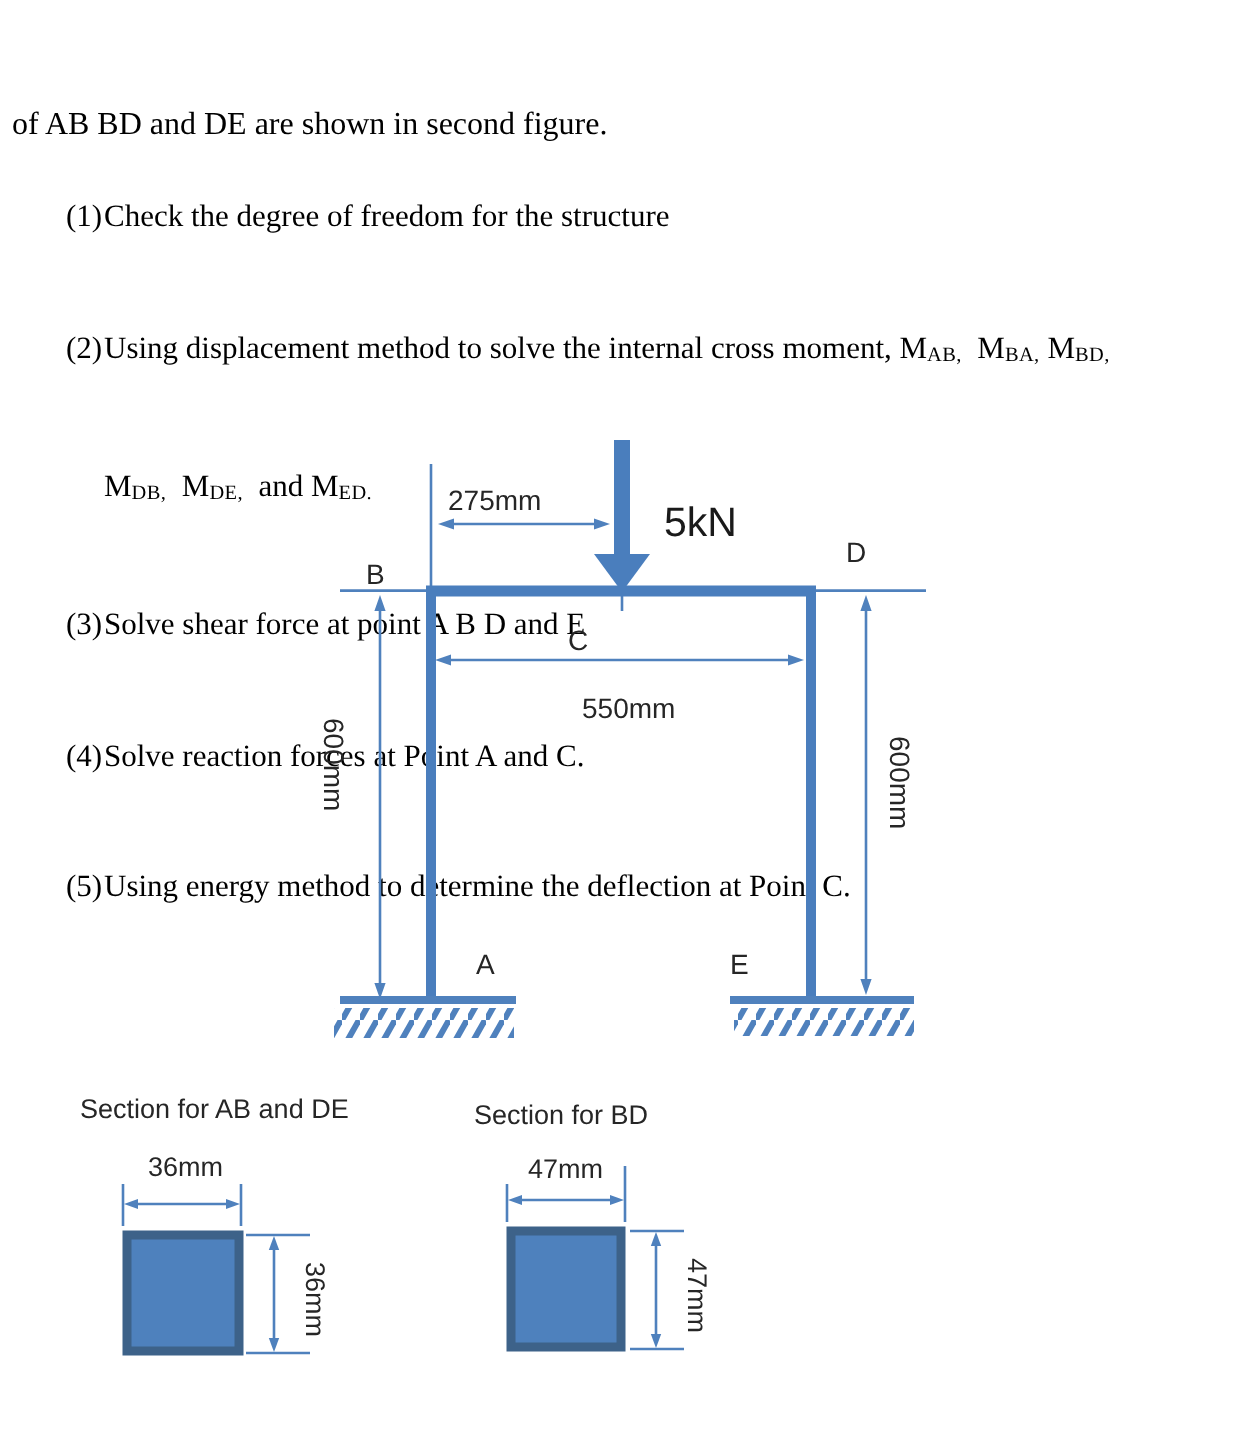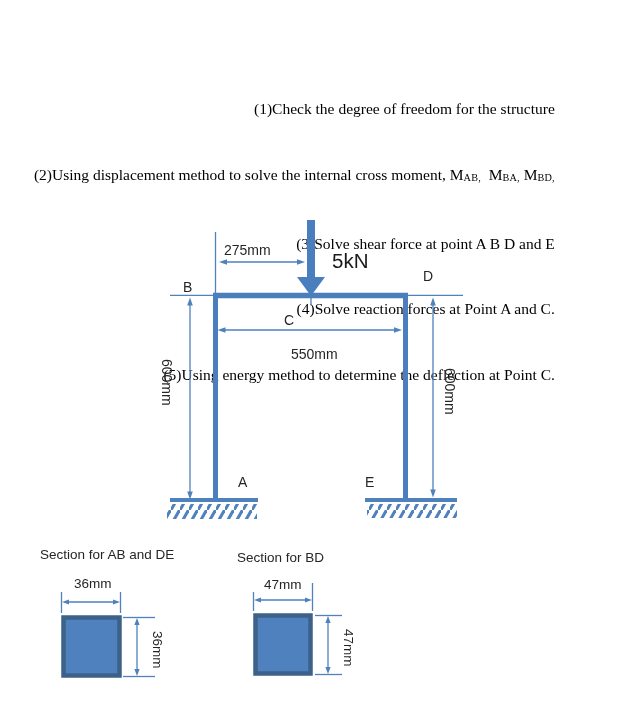--- a/index.html
+++ b/index.html
@@ -5,46 +5,48 @@
   html,body { margin:0; padding:0; background:#ffffff; }
   body {
     position:relative; width:625px; height:727px; overflow:hidden;
     font-family:"Liberation Serif", serif; color:#000;
   }
   .abs { position:absolute; }
 
   
   .title-block { left:6px; top:5px; line-height:23px; font-size:16px; white-space:pre; }
   .tasks { left:33px; top:54px; font-size:15.5px; line-height:21.9px; white-space:pre; }
-  .task-row { display:block;text-align:right; }
+  .task-row { display:block; }
   .tnum { display:inline-block; width:19px; }
   .msub { font-size:0.66em; vertical-align:-0.14em; letter-spacing:0.2px; }
 
   
   svg { position:absolute; left:0; top:0; }
   .thin   { stroke:#4f81bd; stroke-width:1.3; fill:none; }
   .thick  { stroke:#4a7ebd; stroke-width:5;   fill:none; }
   .beam   { stroke:#4a7ebd; stroke-width:5.5; fill:none; }
   .ground { stroke:#4f81bd; stroke-width:4;   fill:none; }
   .head   { fill:#4f81bd; stroke:none; }
   .solid  { fill:#4a7ebd; stroke:none; }
   .sq     { fill:#4e81bd; stroke:#3d6289; stroke-width:4.5; }
   .lbl    { font-family:"Liberation Sans", sans-serif; font-size:14px; fill:#262626; }
   .lbl-sm { font-family:"Liberation Sans", sans-serif; font-size:13.5px; fill:#262626; }
   .lbl-big{ font-family:"Liberation Sans", sans-serif; font-size:20.5px; fill:#1a1a1a; }
 </style>
 </head>
 <body>
 
 <div class="abs title-block">
+  <div>of AB BD and DE are shown in second figure.</div>
 </div>
 
 <div class="abs tasks">
   <div class="task-row"><span class="tnum">(1)</span><span>Check the degree of freedom for the structure</span></div>
   <div class="task-row"><span class="tnum">(2)</span><span><span>Using displacement method to solve the internal cross moment, M</span><span class="msub">AB,</span><span>  M</span><span class="msub">BA,</span><span> M</span><span class="msub">BD,</span></span></div>
+  <div class="task-row"><span class="tnum"></span><span><span>M</span><span class="msub">DB,</span><span>  M</span><span class="msub">DE,</span><span>  and M</span><span class="msub">ED.</span></span></div>
   <div class="task-row"><span class="tnum">(3)</span><span>Solve shear force at point A B D and E</span></div>
   <div class="task-row"><span class="tnum">(4)</span><span>Solve reaction forces at Point A and C.</span></div>
   <div class="task-row"><span class="tnum">(5)</span><span>Using energy method to determine the deflection at Point C.</span></div>
 </div>
 
 <svg width="625" height="727" viewBox="0 0 625 727" aria-hidden="true">
   <defs>
     <pattern id="hatch" patternUnits="userSpaceOnUse" width="9" height="15">
       <line x1="0" y1="15" x2="8.5" y2="0" stroke="#4f81bd" stroke-width="3"></line>
     </pattern>

